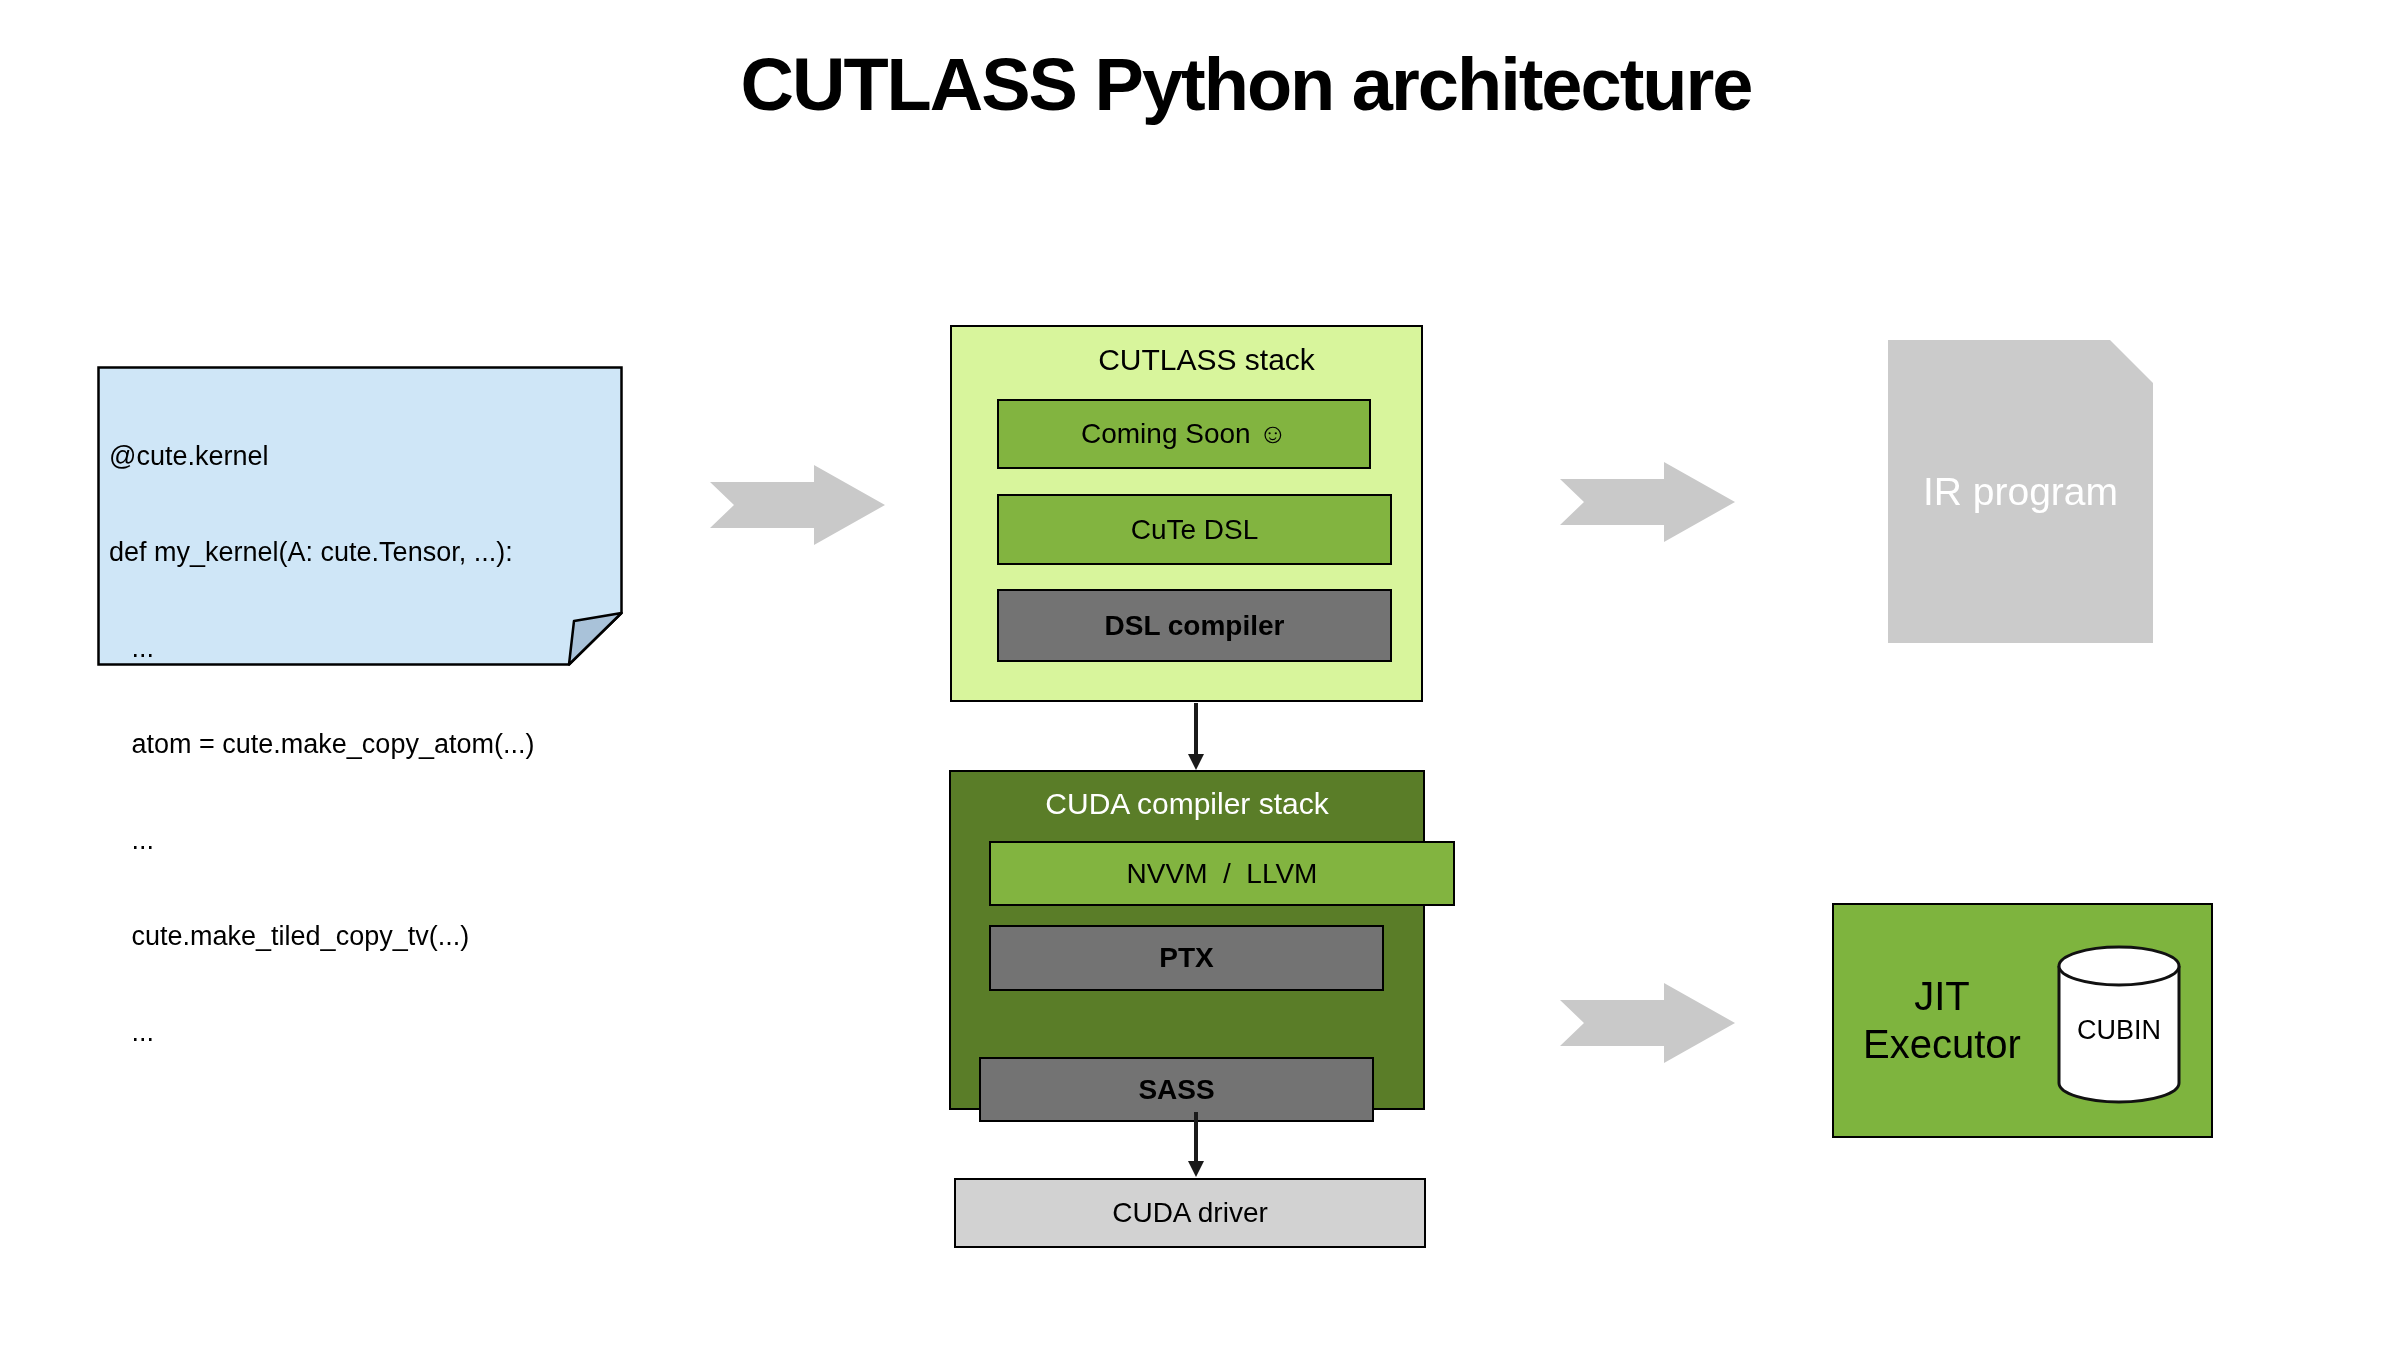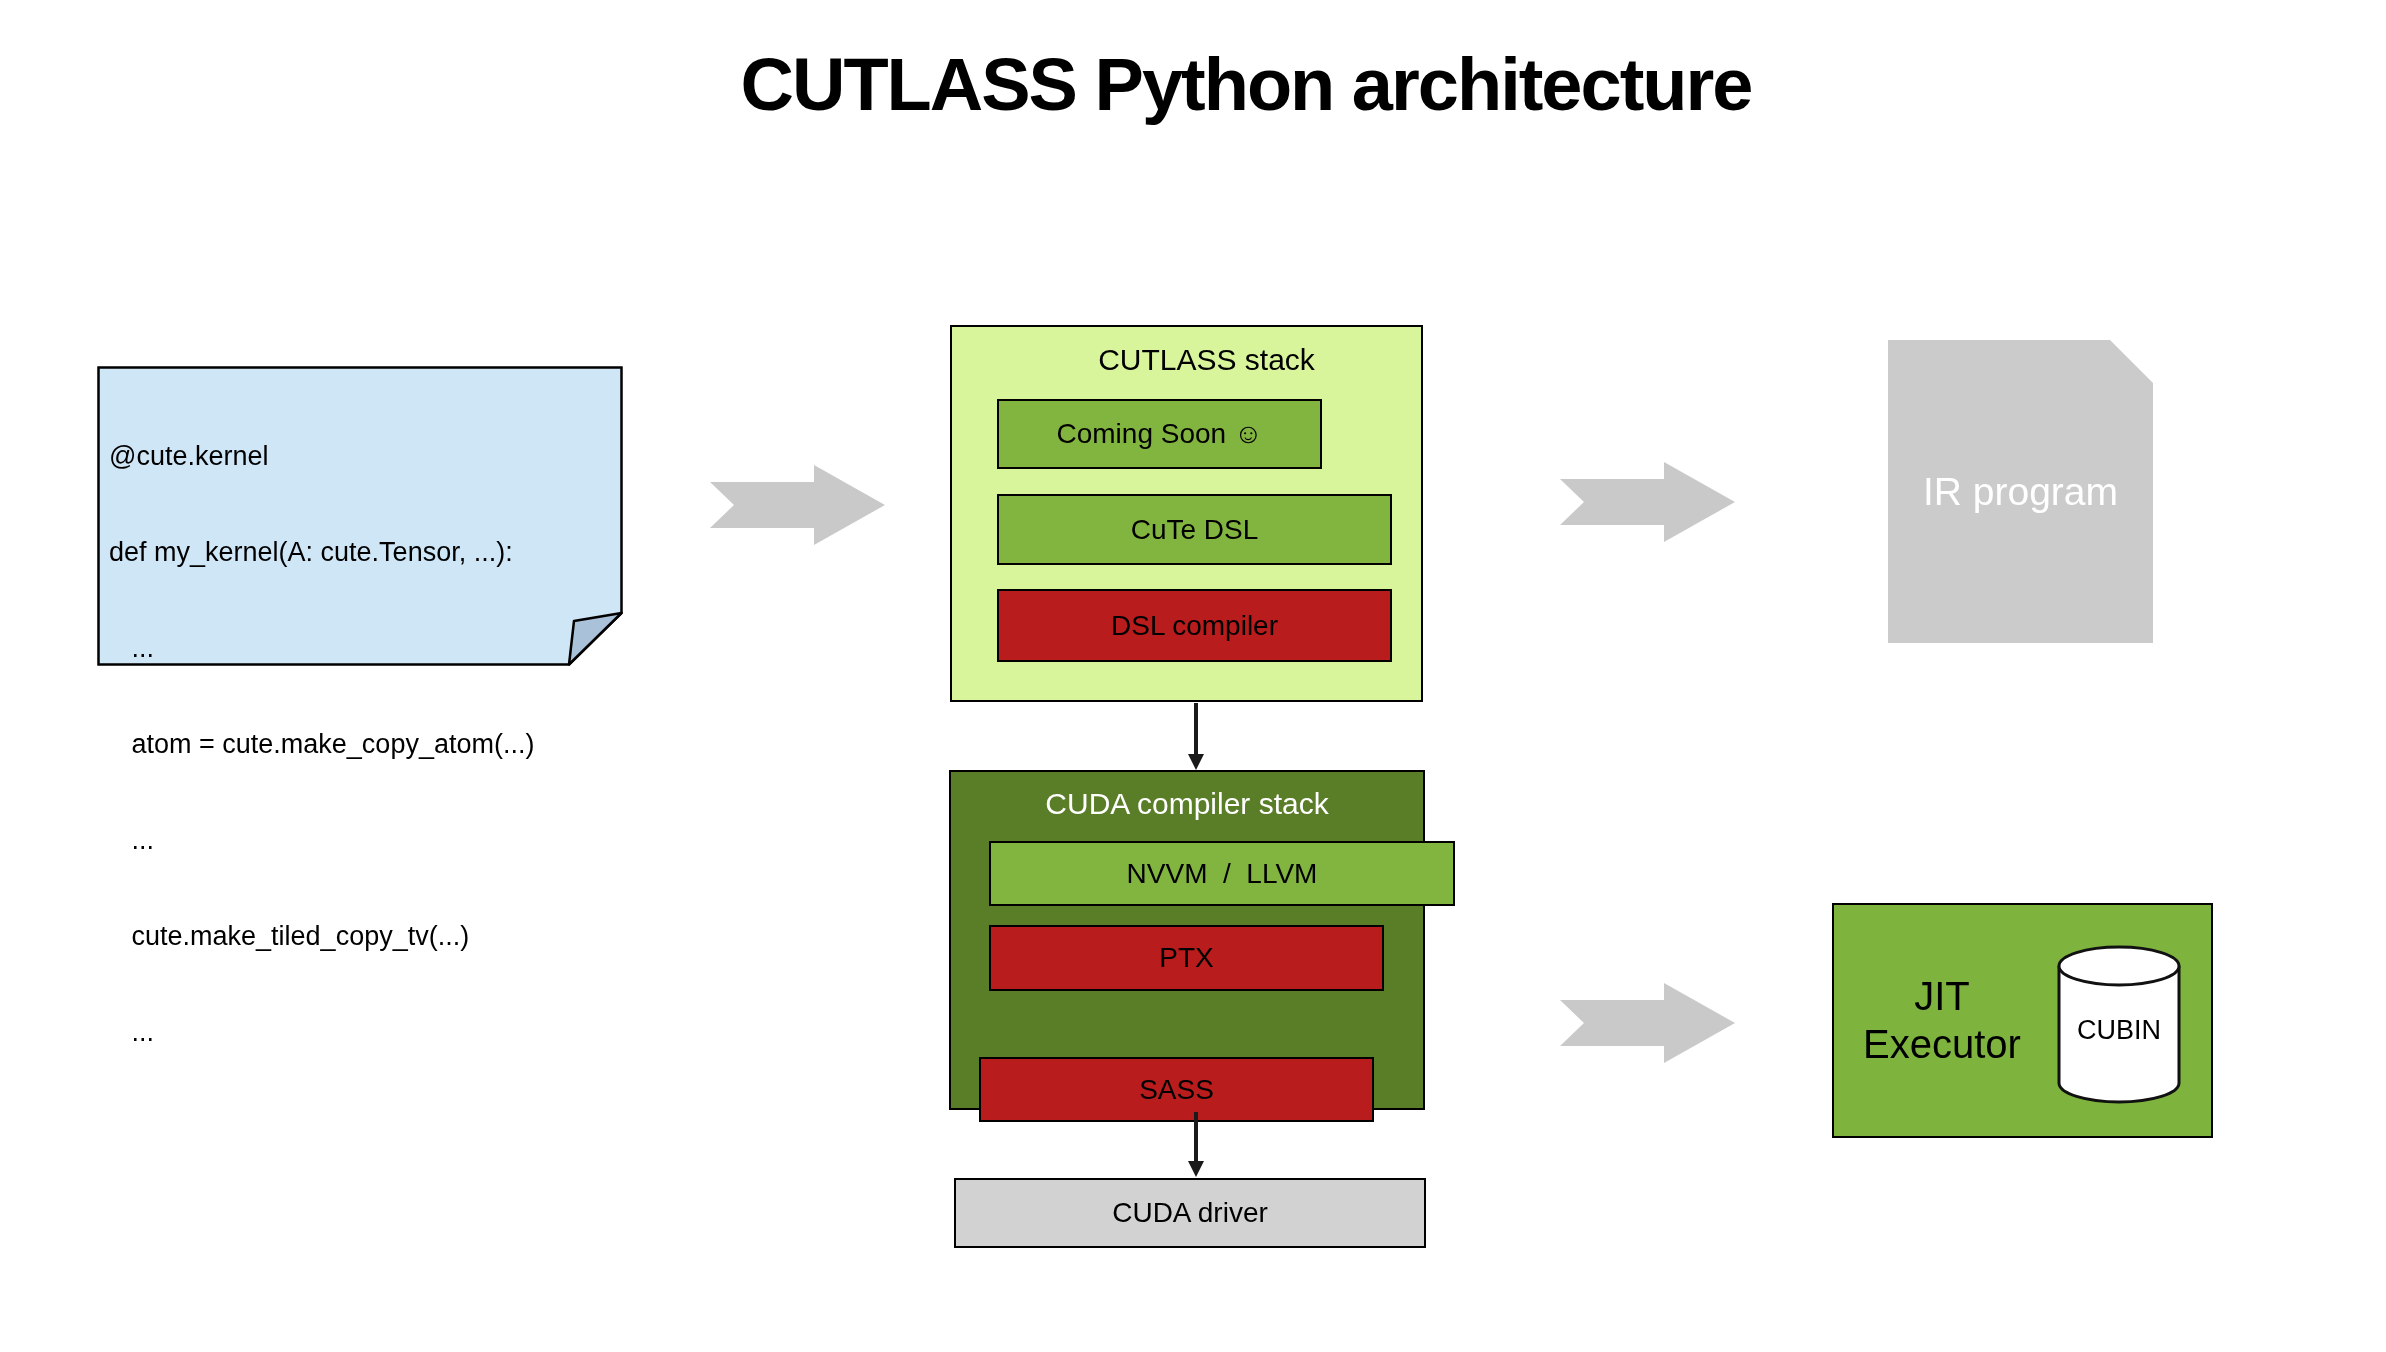--- a/index.html
+++ b/index.html
@@ -27,21 +27,21 @@
   .stack-light { background:#d8f59c; }
   .stack-dark  { background:#5a7d28; }
   .stack-title { position:absolute; width:100%; text-align:center; font-size:30px; }
   .stack-dark .stack-title { color:#ffffff; }
   .stack-item {
     position:absolute; border:2.5px solid #000; box-sizing:border-box;
     display:flex; align-items:center; justify-content:center;
     font-size:28px; white-space:pre;
   }
   .fill-green { background:#82b440; }
-  .fill-gray  { background:#b91c1c; }
+  .fill-gray  { background:#737373;font-weight:bold; }
 
   
   .driver {
     position:absolute; left:954px; top:1178px; width:472px; height:70px;
     background:#d2d2d2; border:2.5px solid #000; box-sizing:border-box;
     display:flex; align-items:center; justify-content:center; font-size:28px;
   }
 
   
   .ir-doc { left:1888px; top:340px; width:265px; height:303px; }
@@ -95,21 +95,21 @@
       <div>   ...</div>
     </div>
   </div>
 
   <svg class="chevron" style="left:710px; top:465px;" viewBox="0 0 175 80">
     <polygon points="0,17 104,17 104,0 175,40 104,80 104,63 0,63 24,40" fill="#c9c9c9"></polygon>
   </svg>
 
   <div class="stack stack-light" style="left:950px; top:325px; width:473px; height:377px;">
     <div class="stack-title" style="top:16px;margin-left:20px;">CUTLASS stack</div>
-    <div class="stack-item fill-green" style="left:45px; top:72px; width:325px; height:70px;">Coming Soon ☺</div>
+    <div class="stack-item fill-green" style="left:45px; top:72px; width:374px; height:70px;">Coming Soon ☺</div>
     <div class="stack-item fill-green" style="left:45px; top:167px; width:395px; height:71px;">CuTe DSL</div>
     <div class="stack-item fill-gray" style="left:45px; top:262px; width:395px; height:73px;">DSL compiler</div>
   </div>
 
   <svg class="varrow" style="left:1184px; top:703px; height:67px;" viewBox="0 0 24 67">
     <line x1="12" y1="0" x2="12" y2="53" stroke="#1a1a1a" stroke-width="4"></line>
     <polygon points="4,51 20,51 12,67" fill="#1a1a1a"></polygon>
   </svg>
 
   <div class="stack stack-dark" style="left:949px; top:770px; width:476px; height:340px;">

